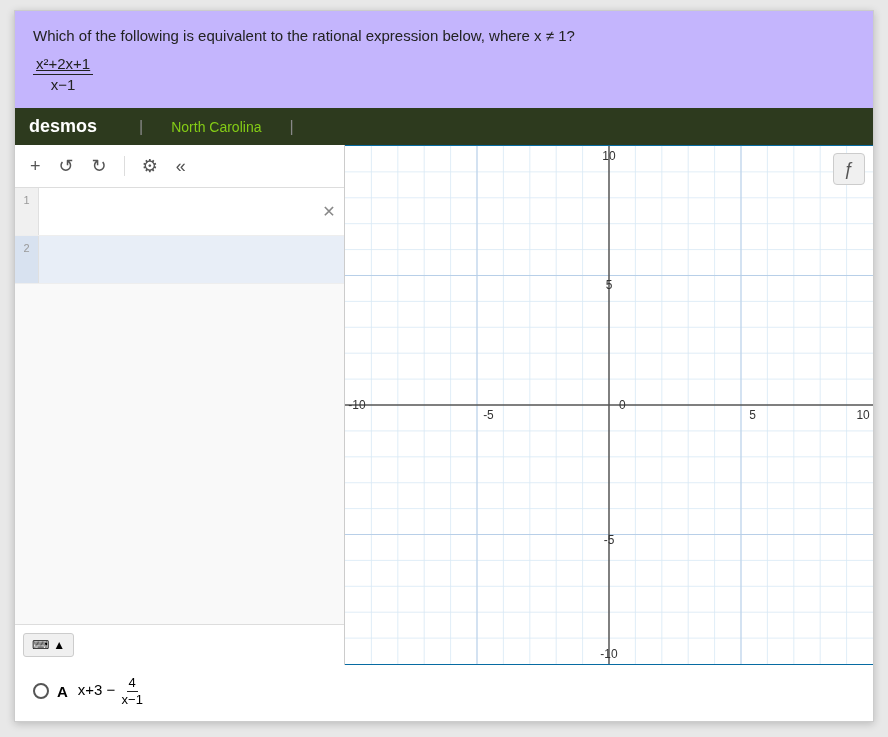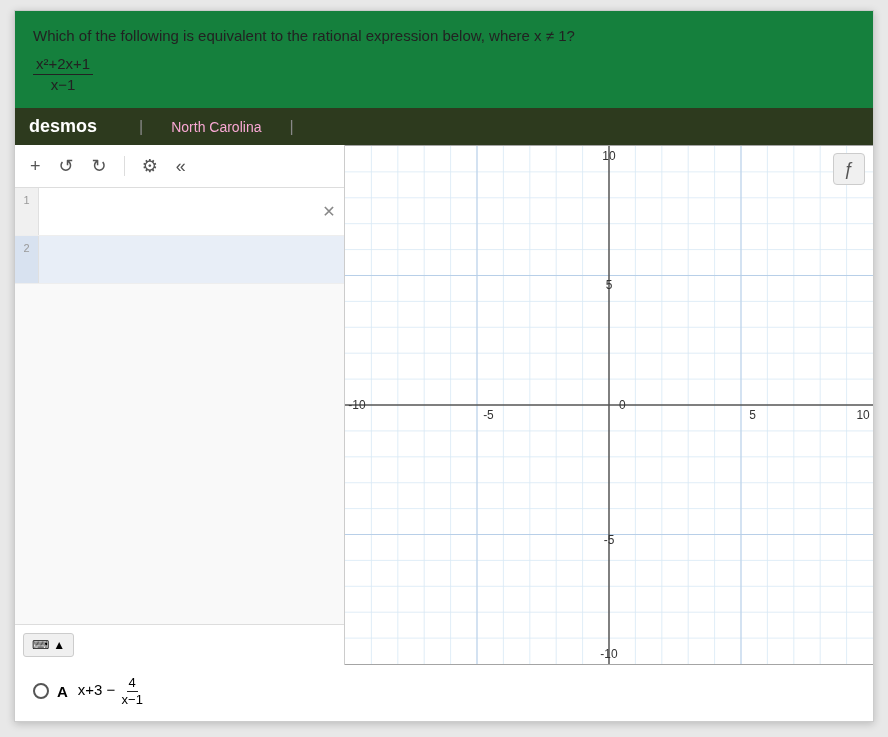--- a/index.html
+++ b/index.html
@@ -14,21 +14,21 @@
 
     .main-container {
       background: #f0f0f0;
       width: 860px;
       margin: 10px auto;
       border: 1px solid #ccc;
       box-shadow: 0 2px 8px rgba(0,0,0,0.2);
     }
 
     .question-area {
-      background: #15803d;
+      background: #c4b5fd;
       padding: 14px 18px 10px 18px;
     }
 
     .question-text {
       font-size: 15px;
       color: #222;
       margin-bottom: 8px;
       line-height: 1.4;
     }
 
@@ -44,20 +44,21 @@
       flex-direction: column;
       align-items: center;
       vertical-align: middle;
       font-size: 15px;
     }
 
     .fraction .numerator {
       border-bottom: 1.5px solid #222;
       padding: 0 3px;
       line-height: 1.3;
+      text-decoration: underline;
     }
 
     .fraction .denominator {
       padding: 0 3px;
       line-height: 1.3;
     }
 
     .desmos-header {
       background: #2d3a1e;
       display: flex;
@@ -73,21 +74,21 @@
       margin-right: 14px;
     }
 
     .header-separator {
       color: #888;
       margin: 0 12px;
       font-size: 16px;
     }
 
     .header-text {
-      color: #f9a8d4;
+      color: #84cc16;
       font-size: 14px;
     }
 
     .desmos-body {
       display: flex;
       height: 520px;
     }
 
     
     .left-panel {
@@ -196,21 +197,21 @@
       cursor: pointer;
       display: flex;
       align-items: center;
       gap: 4px;
     }
 
     
     .graph-area {
       flex: 1;
       position: relative;
-      background: #a3a3a3;
+      background: #0369a1;
       overflow: hidden;
     }
 
     .graph-svg {
       width: 100%;
       height: 100%;
     }
 
     .graph-top-right {
       position: absolute;

